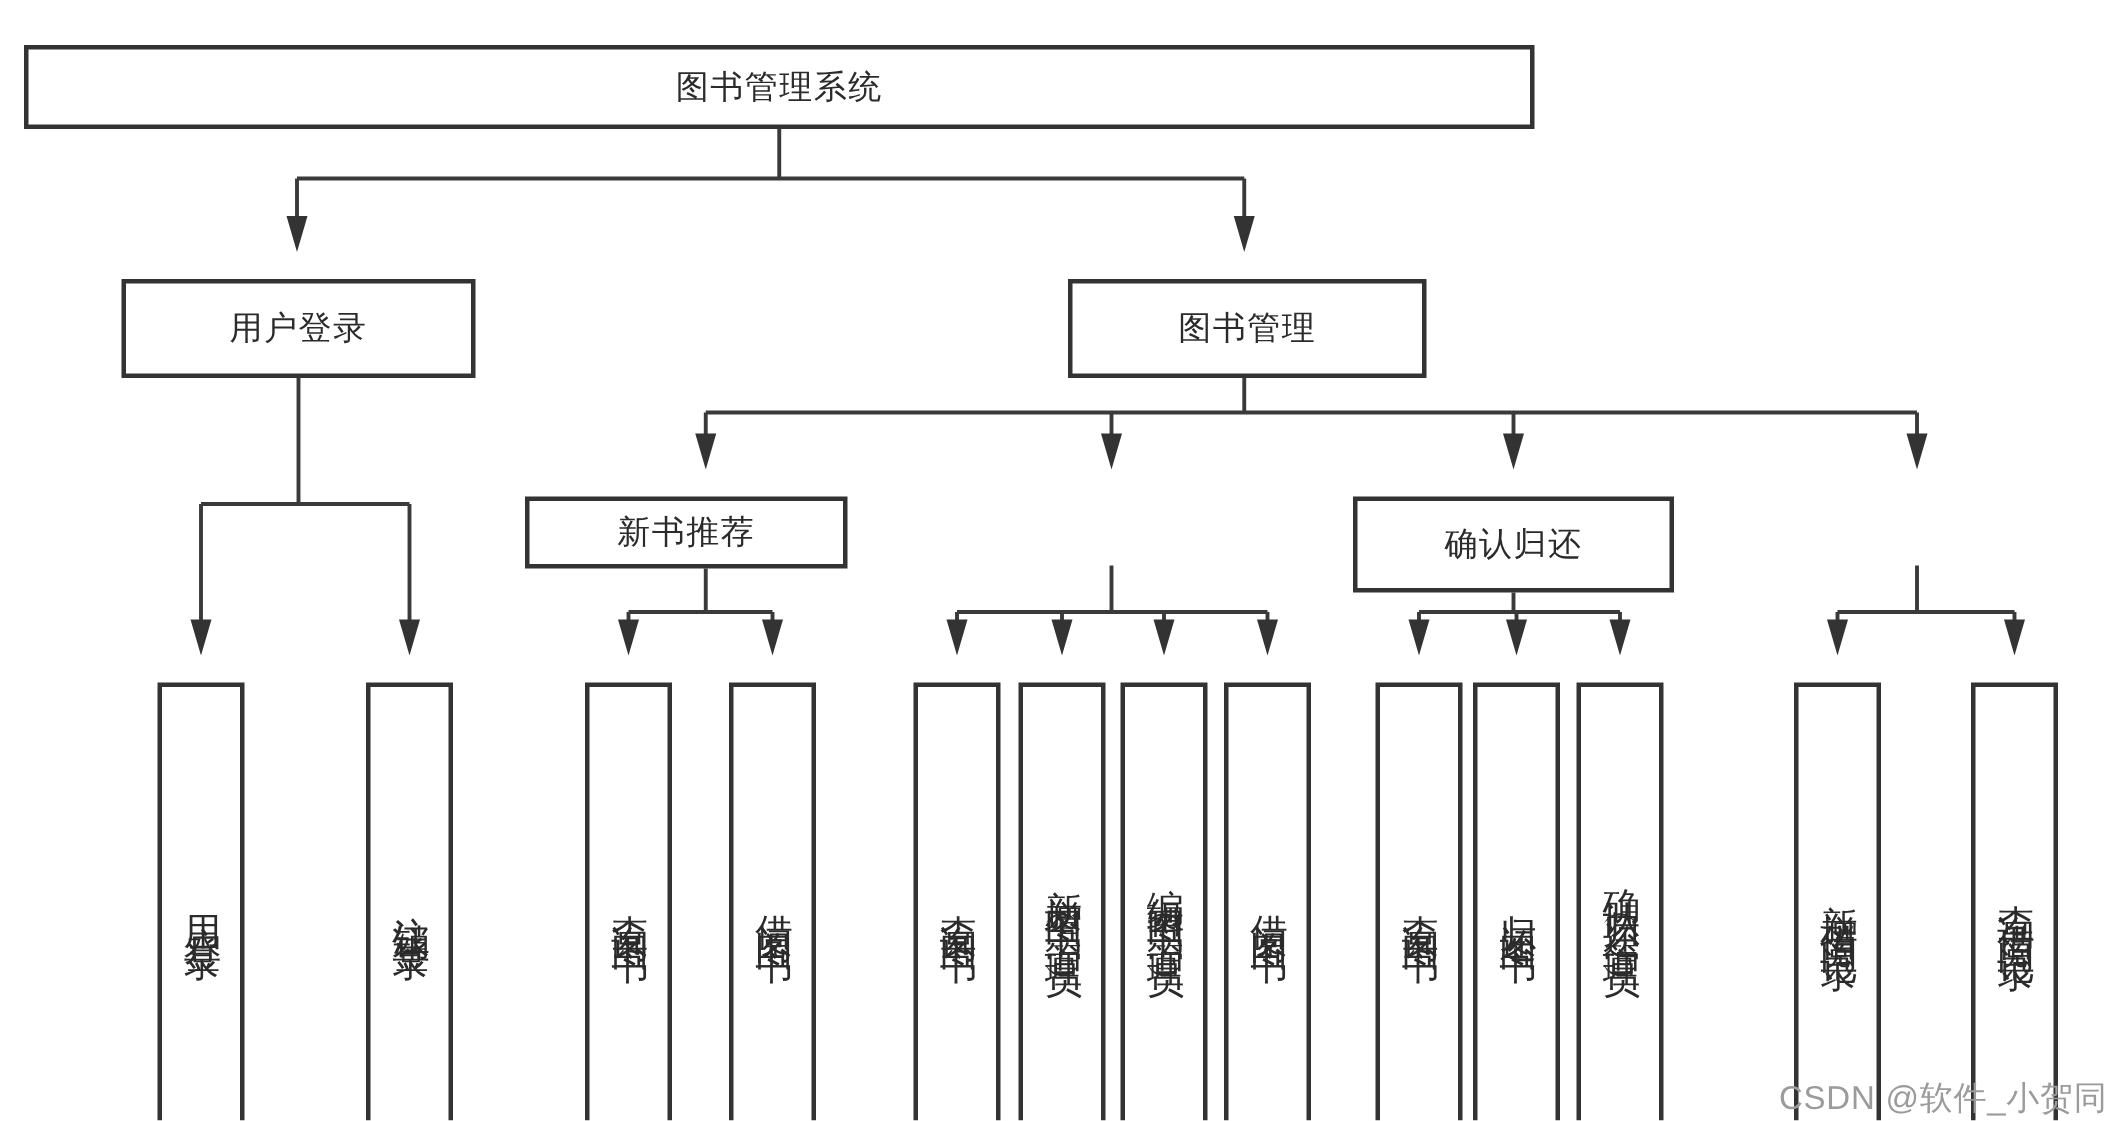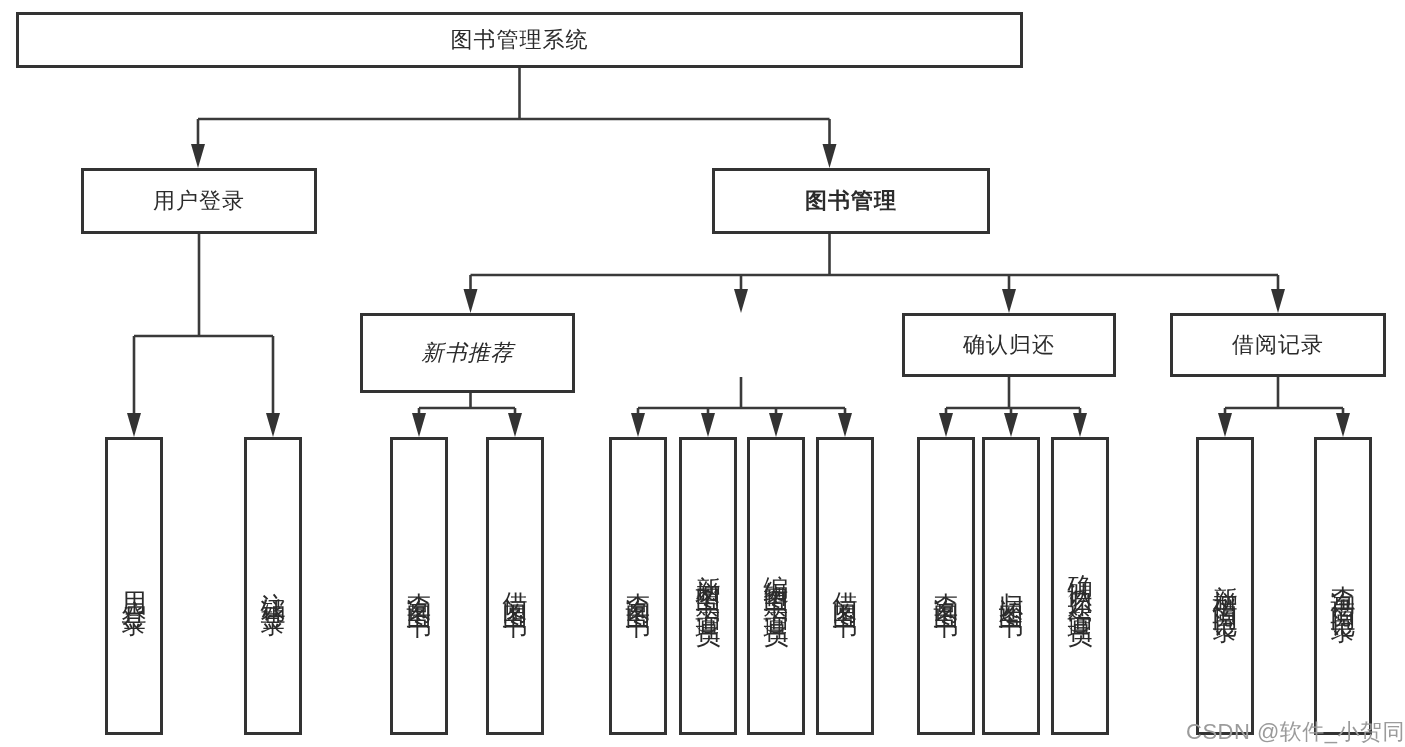--- a/index.html
+++ b/index.html
@@ -22,20 +22,21 @@
     box-sizing: border-box;
     border: 3px solid #333333;
     background: #ffffff;
     display: flex;
     align-items: center;
     justify-content: center;
     font-size: 22px;
     letter-spacing: 1px;
     color: #2b2b2b;
     white-space: nowrap;
+    margin-top: 18px;
   }
   .leaf {
     writing-mode: vertical-rl;
     text-orientation: mixed;
     font-size: 25px;
     letter-spacing: 7px;
     line-height: 1;
     white-space: normal;
   }
   .watermark {
@@ -119,32 +120,29 @@
     </g>
   </svg>
 
   <div class="box" style="left:16px; top:12px; width:1007px; height:56px;">
     <span>图书管理系统</span>
   </div>
 
   <div class="box" style="left:81px; top:168px; width:236px; height:66px;">
     <span>用户登录</span>
   </div>
-  <div class="box" style="left:712px; top:168px; width:278px; height:66px;font-weight:bold;">
+  <div class="box" style="left:712px; top:168px; width:239px; height:66px;">
     <span>图书管理</span>
   </div>
 
-  <div class="box" style="left:360px; top:313px; width:215px; height:80px;font-style:italic;">
+  <div class="box" style="left:350px; top:313px; width:215px; height:48px;">
     <span>新书推荐</span>
   </div>
   <div class="box" style="left:902px; top:313px; width:214px; height:64px;">
     <span>确认归还</span>
-  </div>
-  <div class="box" style="left:1170px; top:313px; width:216px; height:64px;">
-    <span>借阅记录</span>
   </div>
 
   <div class="box leaf" style="left:105px; top:437px; width:58px; height:298px;">
     <span>用户登录</span>
   </div>
   <div class="box leaf" style="left:244px; top:437px; width:58px; height:298px;">
     <span>注销登录</span>
   </div>
 
   <div class="box leaf" style="left:390px; top:437px; width:58px; height:298px;">

